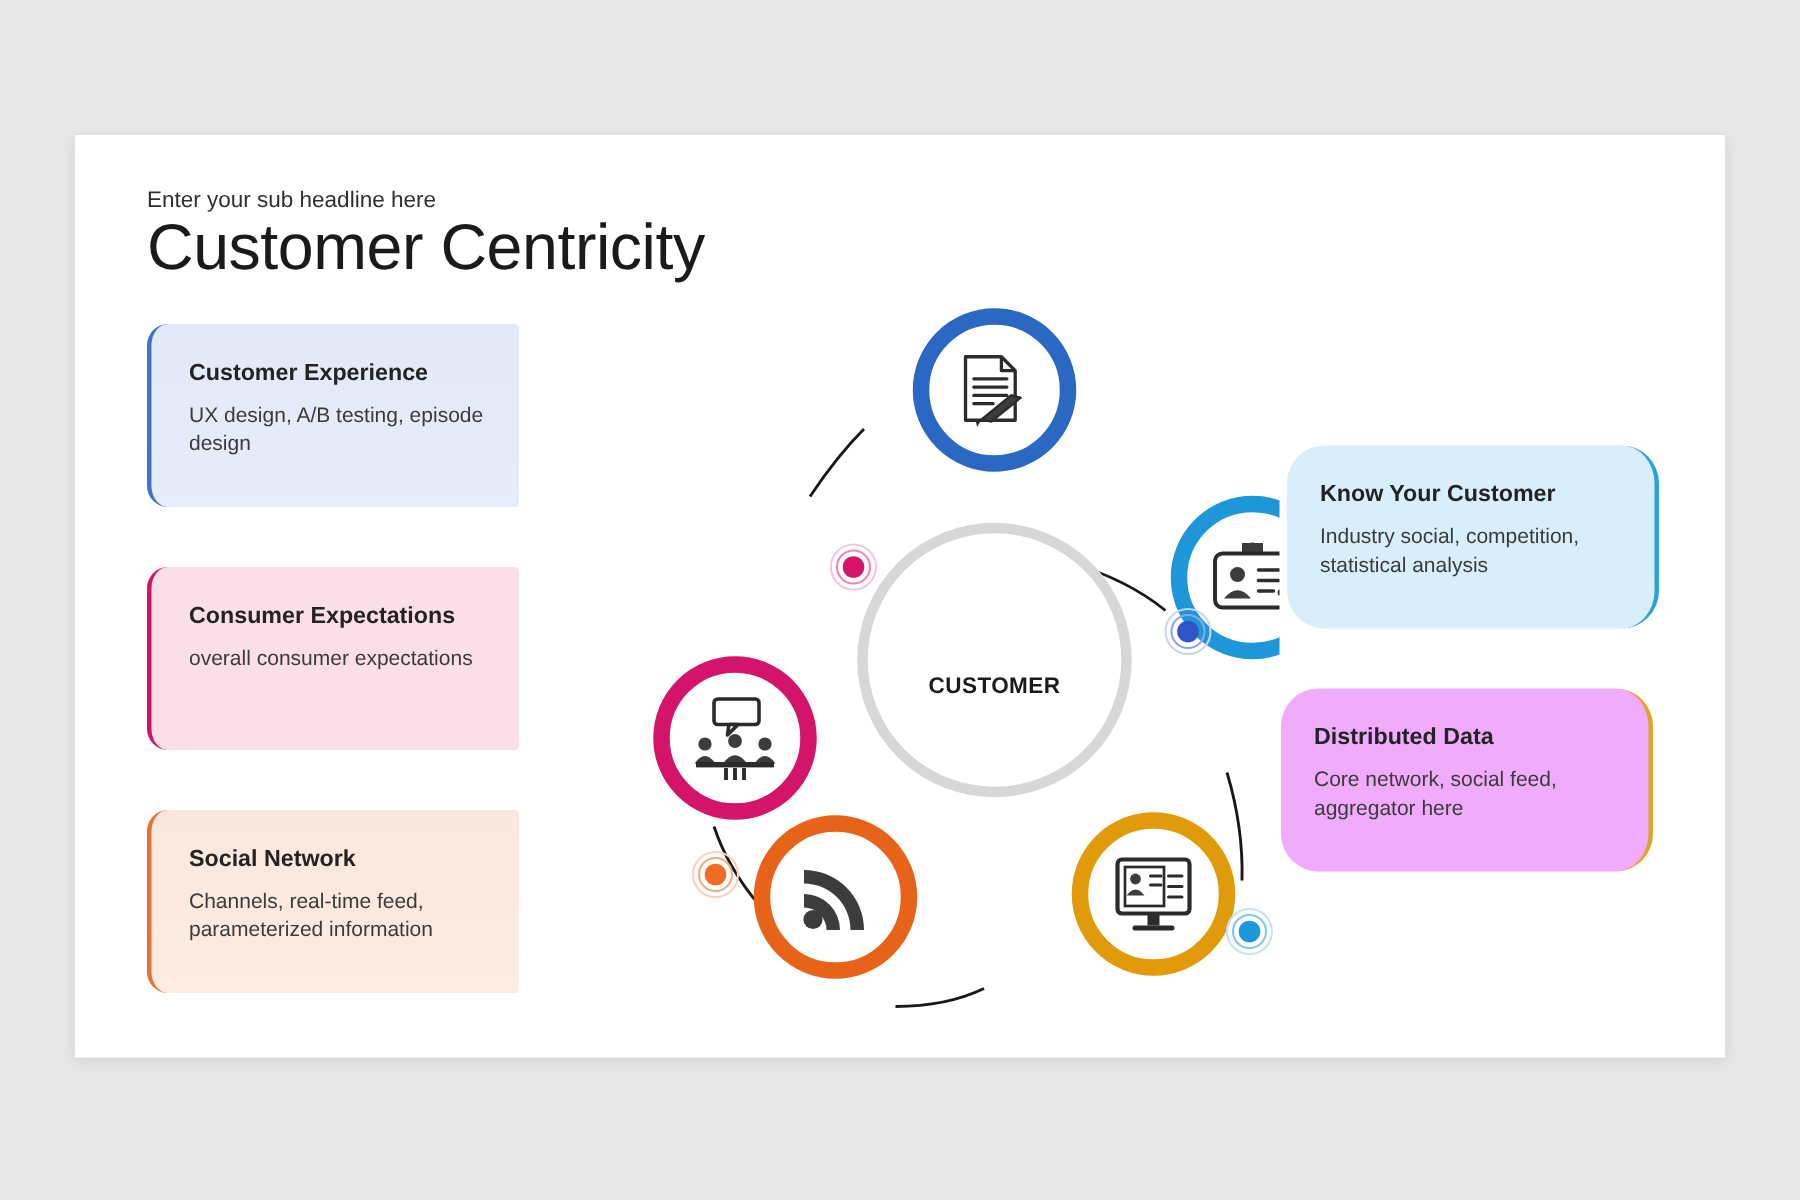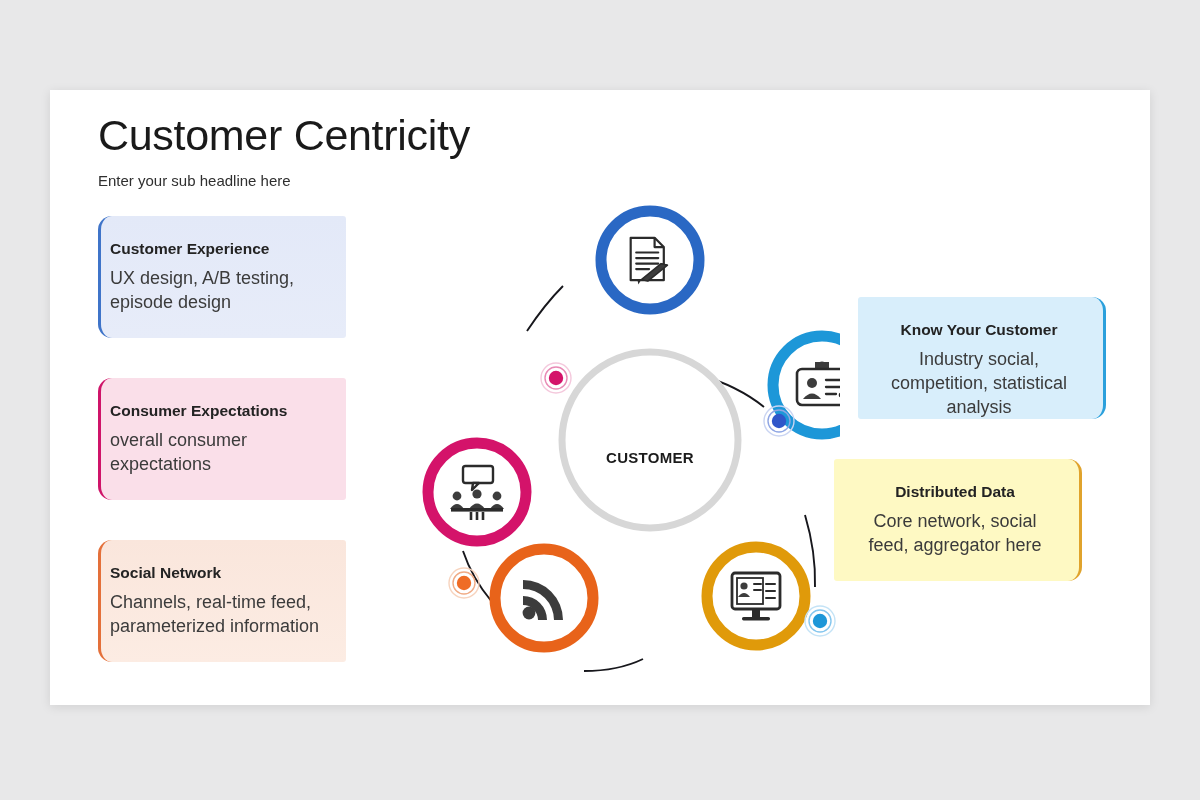--- a/index.html
+++ b/index.html
@@ -43,46 +43,47 @@
     font-size: 15px;
     color: #2f2f2f;
   }
 
   
   .card {
     position: absolute;
     width: 248px;
     height: 122px;
     box-sizing: border-box;
-    padding: 24px 22px 0 9px;
+    padding: 24px 22px 0 25px;
     border-radius: 3px;
   }
   .card.left {
     border-left-width: 3px;
     border-left-style: solid;
     border-top-left-radius: 14px;
     border-bottom-left-radius: 14px;
     text-align: left;
   }
   .card.right {
     border-right-width: 3px;
     border-right-style: solid;
     border-top-right-radius: 14px;
     border-bottom-right-radius: 14px;
-    text-align: center;
+    text-align: left;
     padding: 24px 25px 0 22px;
+    border-radius: 25px;
   }
   .card-title {
     font-size: 15.5px;
     font-weight: bold;
     color: #232323;
     margin-bottom: 9px;
   }
   .card-desc {
-    font-size: 18px;
+    font-size: 14px;
     color: #3b3b3b;
     line-height: 1.33;
   }
 
   #card-customer-experience {
     left: 48px; top: 126px;
     background: linear-gradient(180deg,#e3e9f8 0%, #e7ecf9 100%);
     border-left-color: #3f74c9;
   }
   #card-consumer-expectations {
@@ -94,29 +95,29 @@
     left: 48px; top: 450px;
     background: linear-gradient(180deg,#fae6dc 0%, #fcece3 100%);
     border-left-color: #e4703a;
   }
   #card-know-your-customer {
     left: 808px; top: 207px;
     background: #d8eefb;
     border-right-color: #2ba0dc;
   }
   #card-distributed-data {
-    left: 784px; top: 369px;
-    background: #fef9c3;
+    left: 804px; top: 369px;
+    background: #f0abfc;
     border-right-color: #e0a32c;
   }
 
   
   #diagram {
     position: absolute;
-    left: 310px;
+    left: 323px;
     top: 110px;
     width: 480px;
     height: 480px;
   }
   #diagram svg { display: block; }
 
   .hub-label {
     position: absolute;
     left: 0;
     top: 247px;
@@ -129,22 +130,22 @@
     line-height: 1.45;
     pointer-events: none;
   }
 </style>
 </head>
 <body>
 
 <div id="slide">
 
   <div id="header">
+    <div id="page-subtitle">Enter your sub headline here</div>
     <div id="page-title">Customer Centricity</div>
-    <div id="page-subtitle">Enter your sub headline here</div>
   </div>
 
   <div class="card left" id="card-customer-experience">
     <div class="card-title">Customer Experience</div>
     <div class="card-desc">UX design, A/B testing, episode design</div>
   </div>
 
   <div class="card left" id="card-consumer-expectations">
     <div class="card-title">Consumer Expectations</div>
     <div class="card-desc">overall consumer expectations</div>

